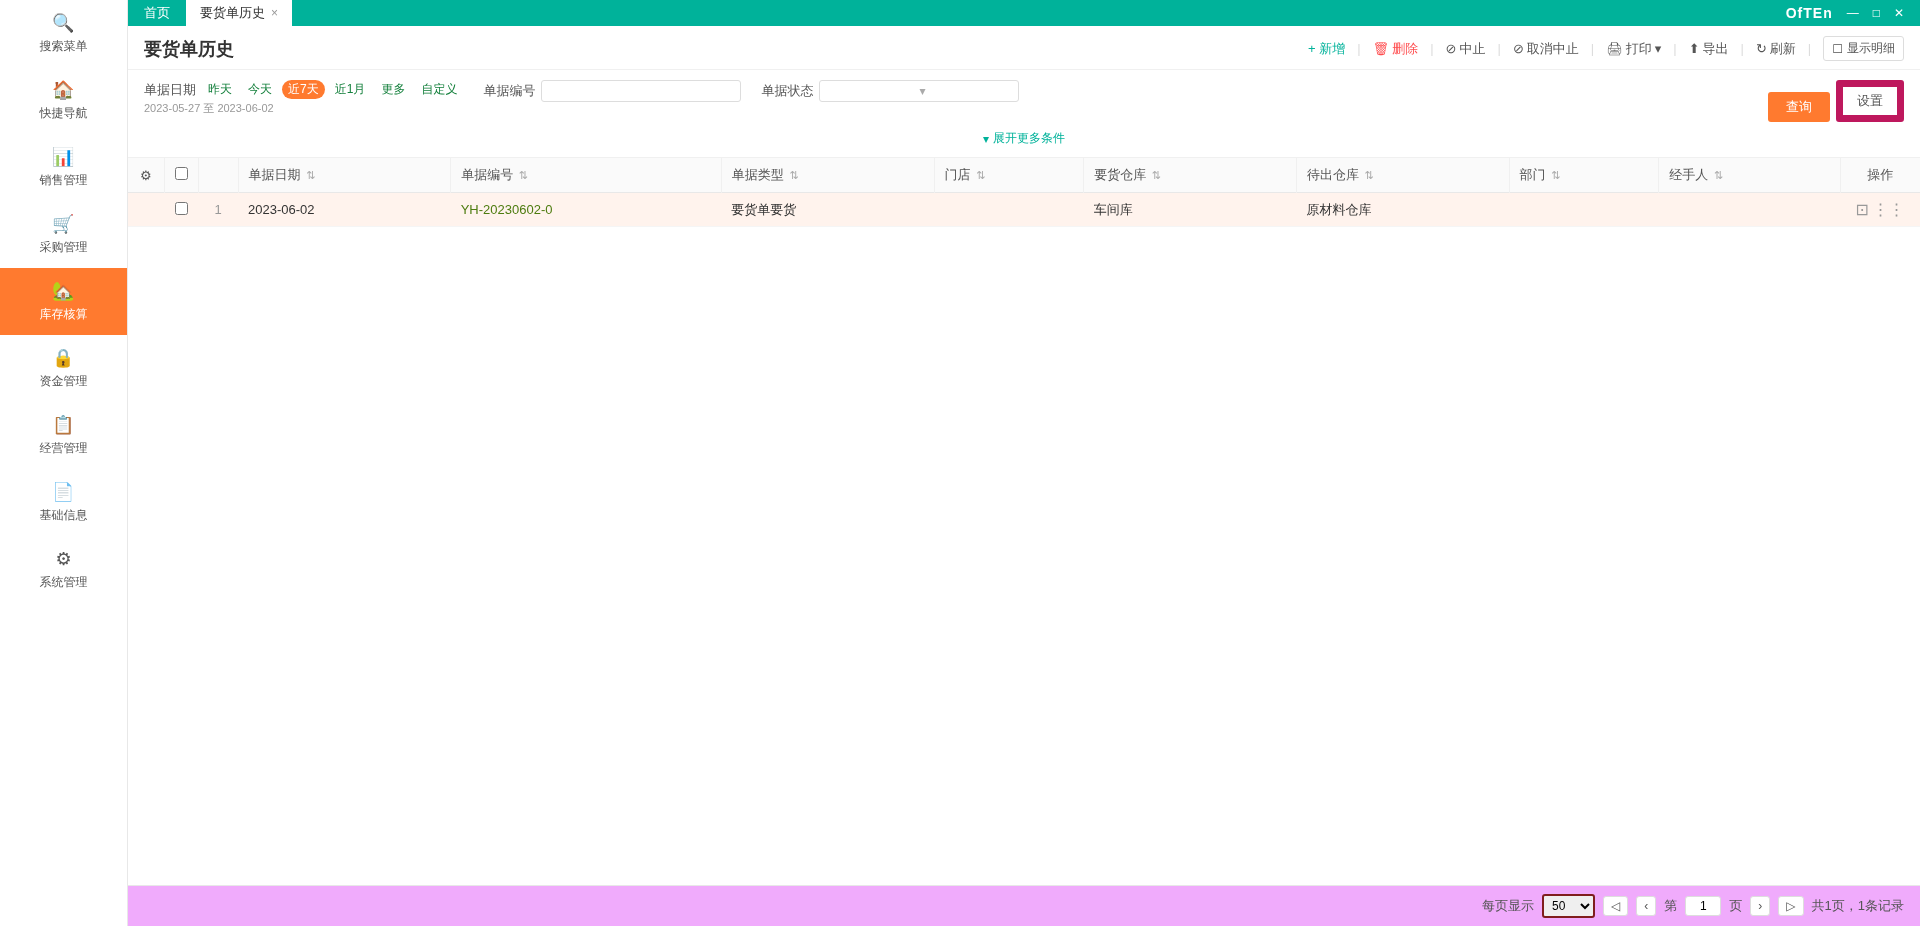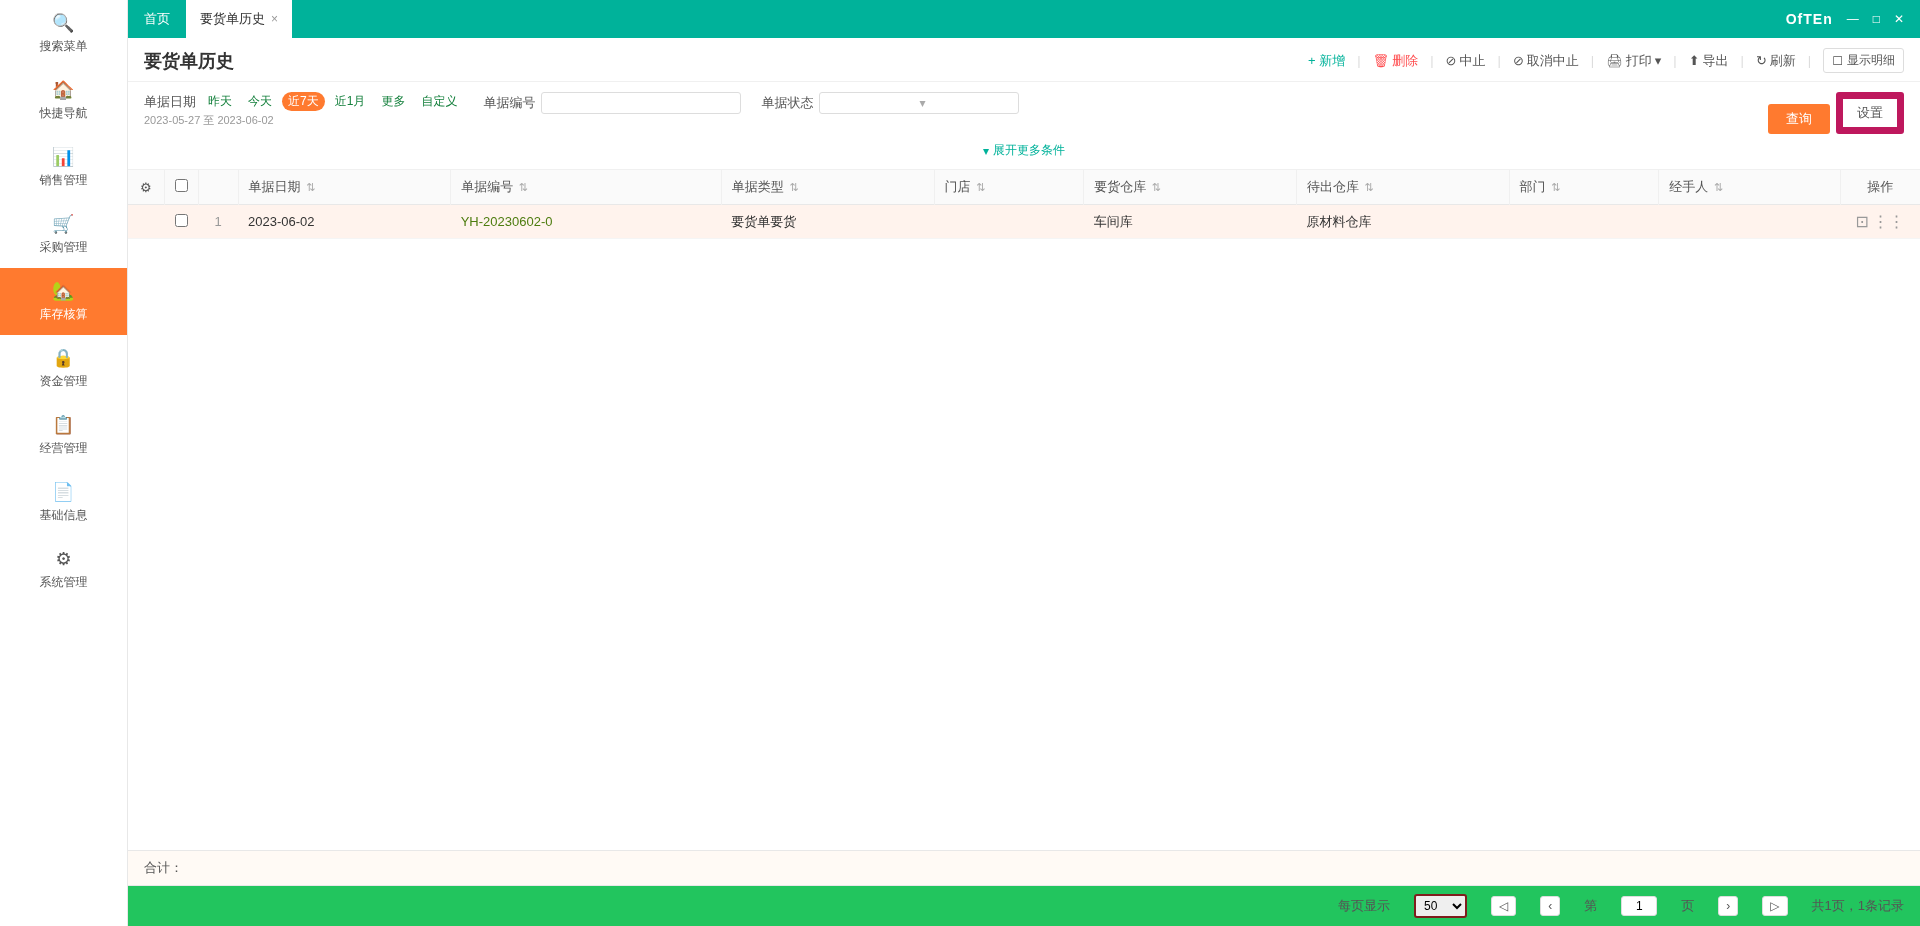--- a/index.html
+++ b/index.html
@@ -28,21 +28,21 @@
     .sidebar-item .icon { font-size: 18px; }
 
     
     .main-area {
       flex: 1;
       display: flex;
       flex-direction: column;
       overflow: hidden;
     }
     .top-bar {
-      height: 38px;
+      height: 26px;
       background: #00b29a;
       display: flex;
       align-items: center;
       padding: 0 0 0 0;
       color: #fff;
       flex-shrink: 0;
     }
     .tab-home {
       padding: 0 16px;
       height: 42px;
@@ -279,25 +279,25 @@
       flex-shrink: 0;
     }
 
     
     .pagination {
       display: flex;
       align-items: center;
       justify-content: flex-end;
       padding: 8px 16px;
       border-top: 1px solid #e8e8e8;
-      gap: 24px;
+      gap: 8px;
       font-size: 13px;
       color: #555;
       flex-shrink: 0;
-      background: #22c55e;
+      background: #f0abfc;
     }
     .page-size-select {
       border: 2px solid #7f1d1d;
       border-radius: 3px;
       padding: 2px 4px;
       font-size: 12px;
     }
     .page-btn {
       border: 1px solid #ddd;
       background: #fff;
@@ -530,23 +530,20 @@
             <td></td>
             <td class="op-col">
               <span class="op-icon" title="编辑">⊡</span>
               <span class="op-icon" title="更多">⋮⋮</span>
             </td>
           </tr>
         </tbody>
       </table>
     </div>
 
-    <div class="footer-total">
-      <span>合计：</span>
-    </div>
 
     <div class="pagination">
       <span>每页显示</span>
       <select class="page-size-select">
         <option>50</option>
         <option>20</option>
         <option>100</option>
       </select>
       <button class="page-btn">◁</button>
       <button class="page-btn">‹</button>

